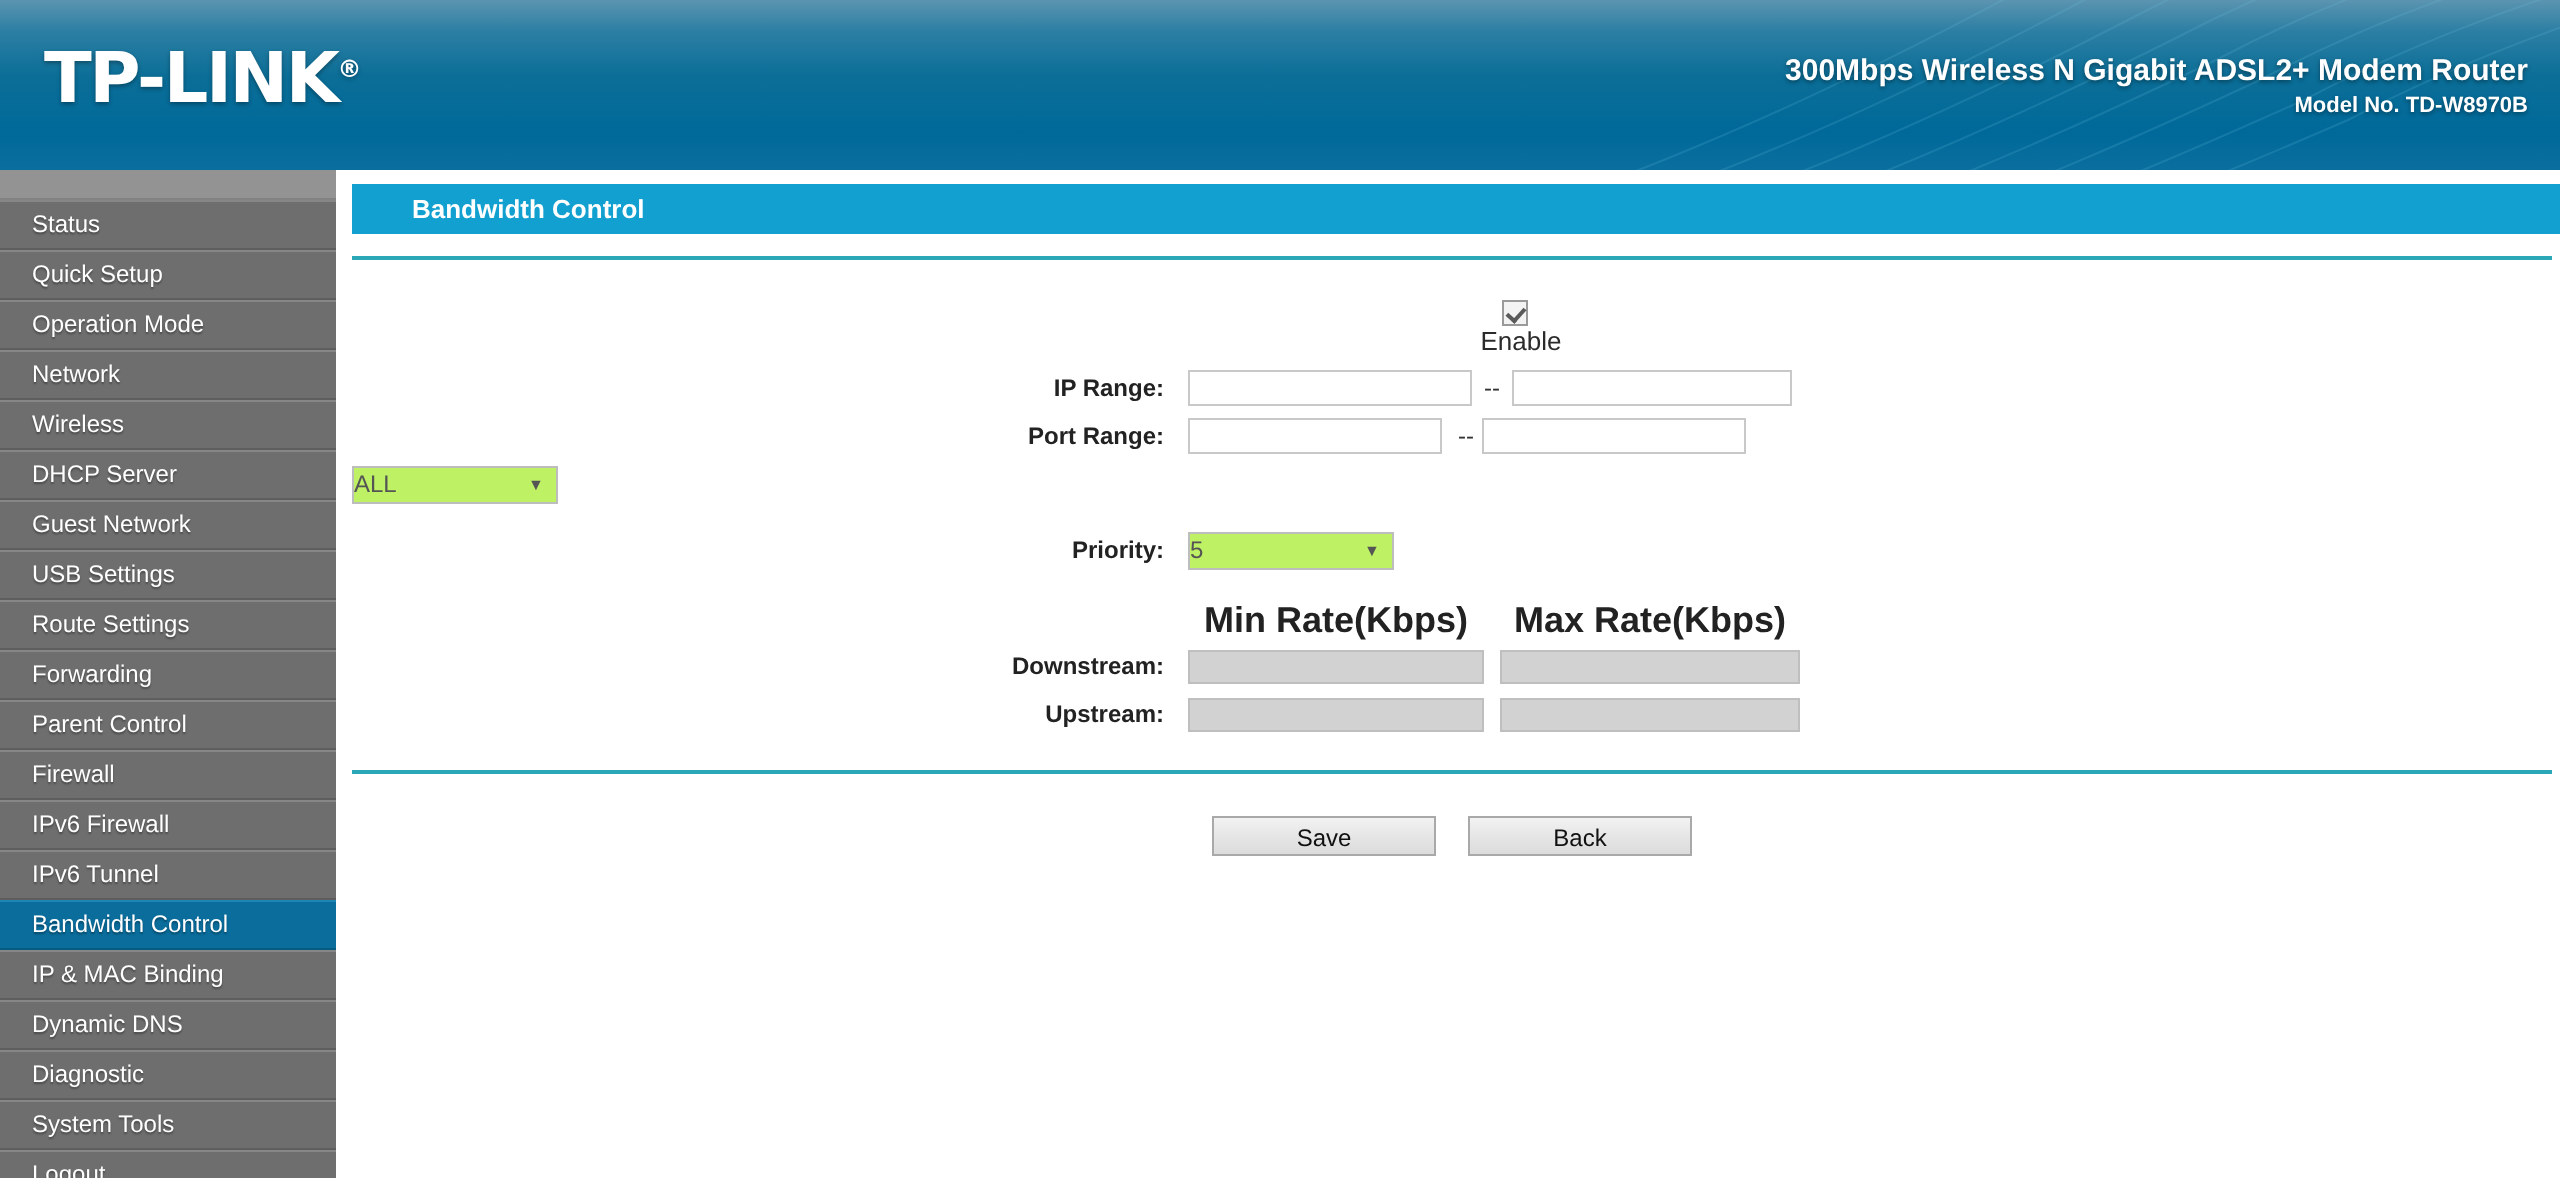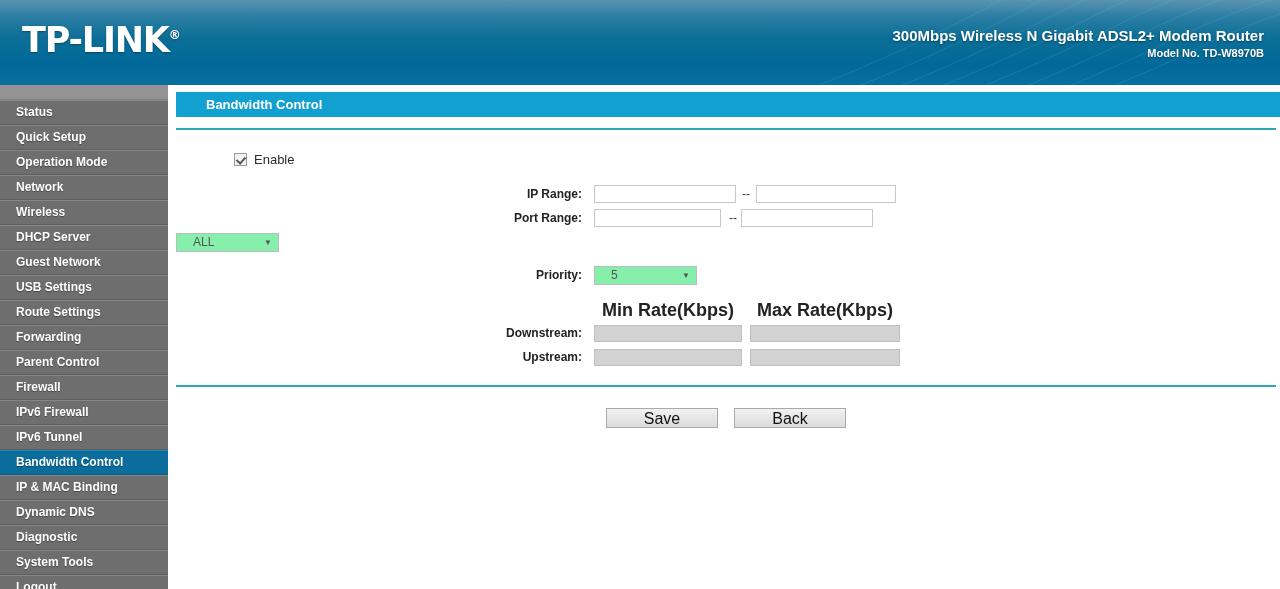--- a/index.html
+++ b/index.html
@@ -95,21 +95,21 @@
     height: 14px;
     background: #939393;
     border-bottom: 1px solid #828282;
   }
   .nav-item {
     height: 23px;
     line-height: 23px;
     padding-left: 16px;
     color: #ffffff;
     font-size: 12px;
-    font-weight: bold;
+    font-weight: normal;
     background: #6e6e6e;
     border-bottom: 1px solid #5e5e5e;
     border-top: 1px solid #868686;
     cursor: pointer;
     white-space: nowrap;
     overflow: hidden;
     text-shadow: 0 1px 1px rgba(0,0,0,.35);
   }
   .nav-item.active {
     background: #0a6d9c;
@@ -143,20 +143,21 @@
     margin-top: 11px;
     margin-right: 4px;
   }
 
   .enable-row {
     margin-top: 20px;
     padding-left: 58px;
     display: flex;
     align-items: center;
     height: 18px;
+    flex-direction: column;
   }
   .cbox {
     width: 13px;
     height: 13px;
     border: 1px solid #9a9a9a;
     background: #f3f3f3;
     box-sizing: border-box;
     position: relative;
     display: inline-block;
     cursor: pointer;
@@ -220,26 +221,26 @@
     color: #333;
     padding: 0 6px;
     user-select: none;
   }
   .dash.wide { padding: 0 4px 0 8px; }
 
   .sel {
     height: 19px;
     width: 103px;
     border: 1px solid #bdbdbd;
-    background: #86efac;
+    background: #bef264;
     box-sizing: border-box;
     font-family: "Liberation Sans", sans-serif;
     font-size: 12px;
     color: #555;
-    padding-left: 16px;
+    padding-left: 0;
     position: relative;
     line-height: 17px;
     cursor: pointer;
   }
   .sel .arrow {
     position: absolute;
     right: 4px;
     top: 0;
     bottom: 0;
     width: 12px;
@@ -294,21 +295,21 @@
     margin-top: 21px;
     padding-left: 430px;
     display: flex;
     gap: 16px;
   }
   .btn {
     width: 112px;
     height: 20px;
     line-height: 18px;
     text-align: center;
-    font-size: 16px;
+    font-size: 12px;
     font-family: "Liberation Sans", sans-serif;
     color: #111;
     background: linear-gradient(to bottom, #f2f2f2 0%, #e6e6e6 50%, #dcdcdc 100%);
     border: 1px solid #a9a9a9;
     box-sizing: border-box;
     cursor: pointer;
   }
 </style>
 </head>
 <body>

